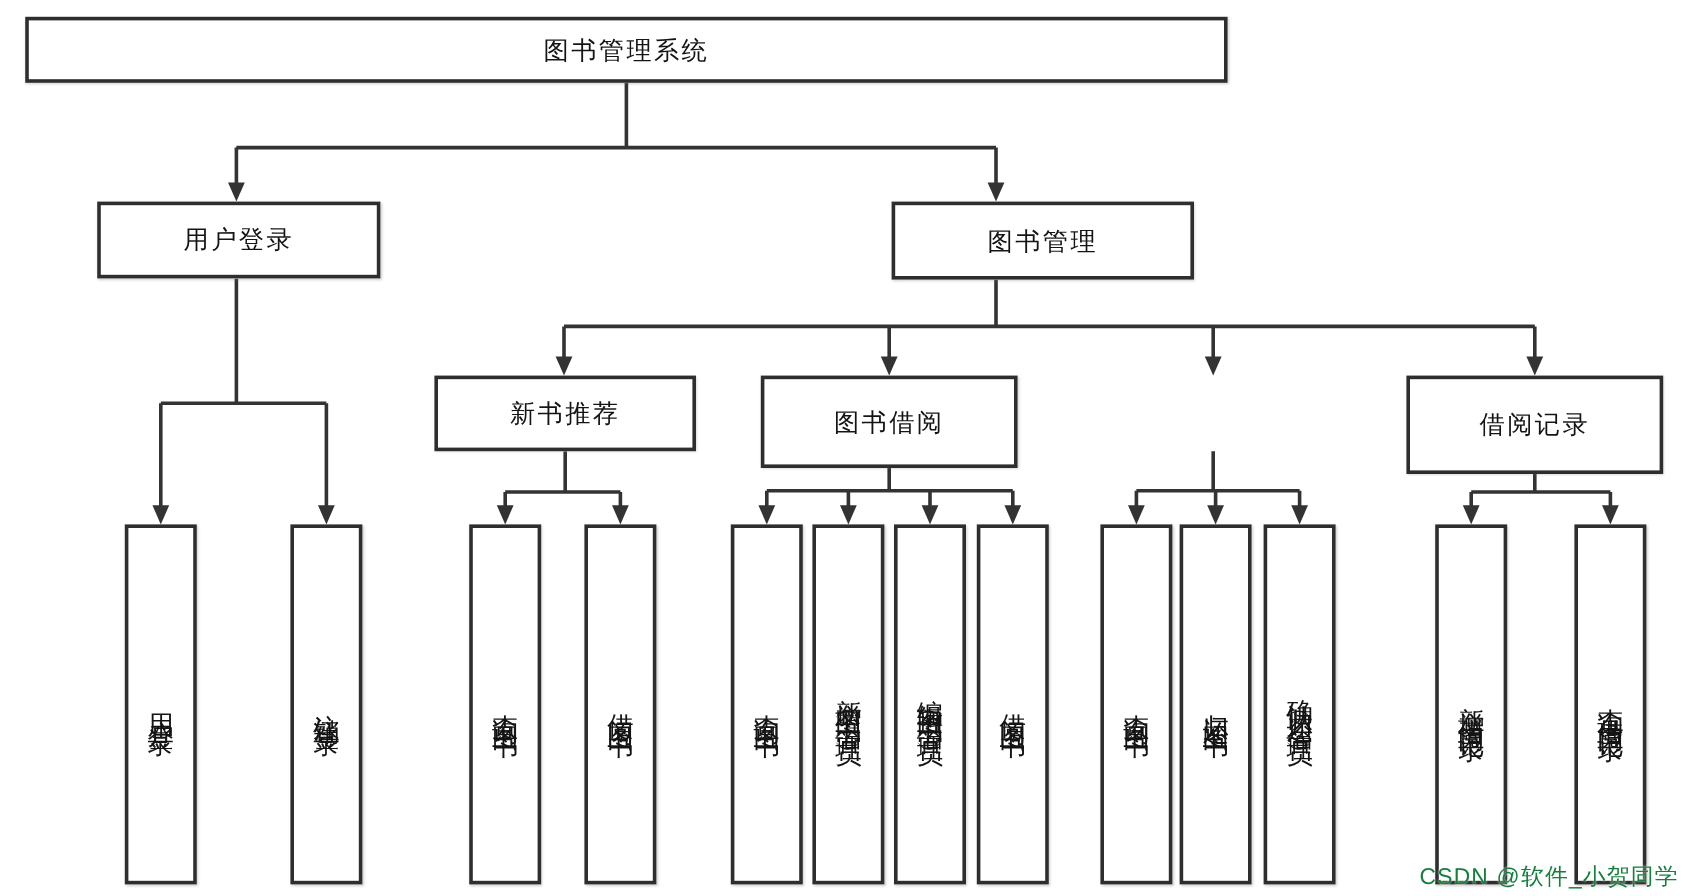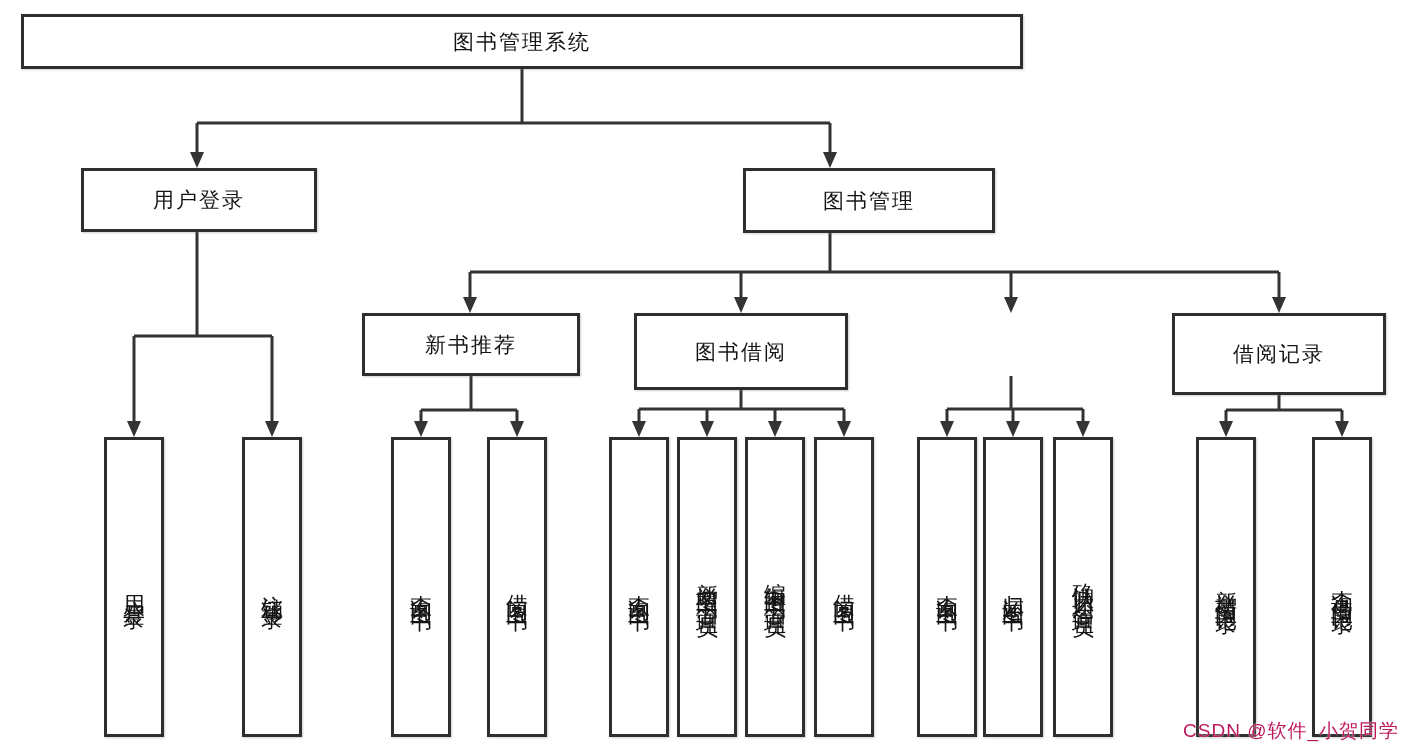--- a/index.html
+++ b/index.html
@@ -62,21 +62,21 @@
   .lf-10 { left: 983px;  }
   .lf-11 { left: 1053px; }
   .lf-12 { left: 1196px; }
   .lf-13 { left: 1312px; }
   #watermark {
     position: absolute;
     right: 6px;
     bottom: 3px;
     font-size: 19px;
     letter-spacing: 1px;
-    color: #be185d;
+    color: #15803d;
     text-shadow: 0 0 2px #ffffff;
     z-index: 5;
     white-space: nowrap;
   }
 </style>
 </head>
 <body>
 
 <div id="canvas">
 

